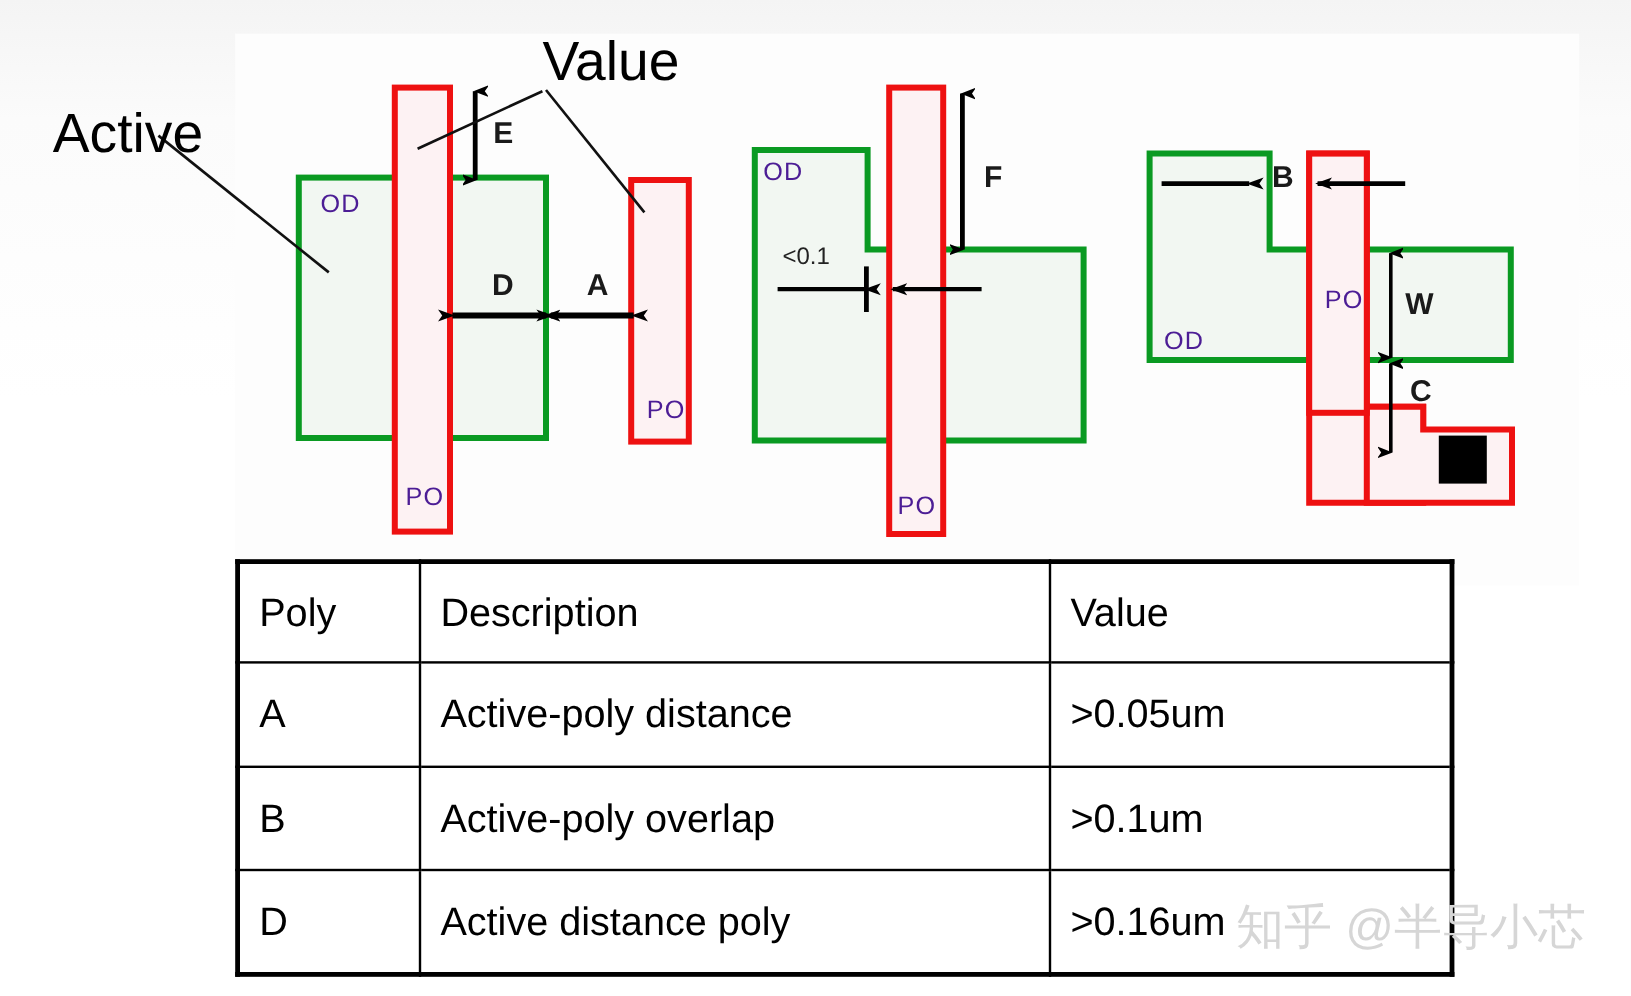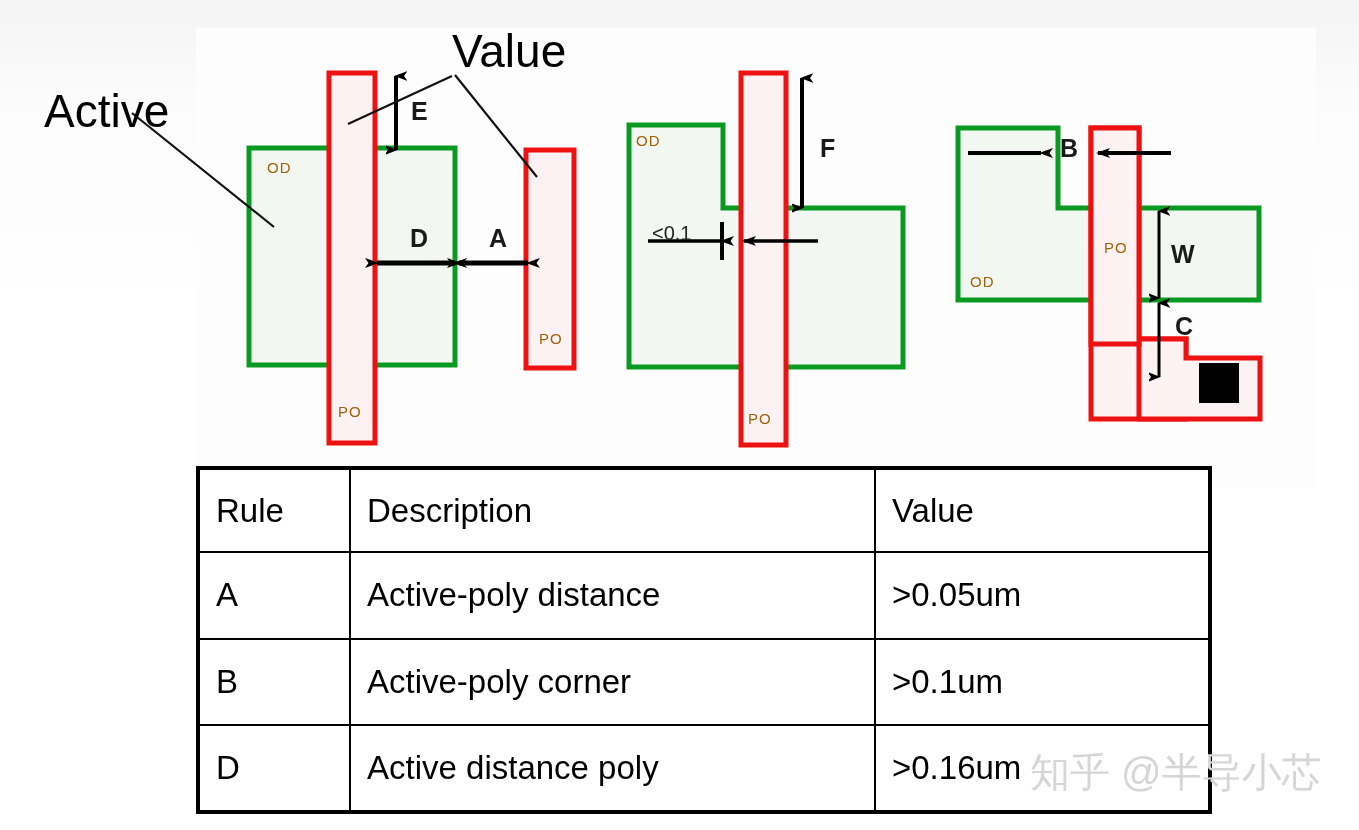--- a/index.html
+++ b/index.html
@@ -29,21 +29,21 @@
     font-size:46px;color:#000;line-height:1;white-space:nowrap;
   }
   .lbl-dim{
     position:absolute;
     font-family:"Liberation Sans", sans-serif;
     font-size:25px;font-weight:bold;color:#1a1a1a;line-height:1;white-space:nowrap;
   }
   .lbl-layer{
     position:absolute;
     font-family:"Liberation Sans", sans-serif;
-    font-size:15px;color:#a16207;line-height:1;white-space:nowrap;
+    font-size:21px;color:#4c1d95;line-height:1;white-space:nowrap;
     letter-spacing:1px;
   }
   .lbl-small{
     position:absolute;
     font-family:"Liberation Sans", sans-serif;
     font-size:20px;color:#222;line-height:1;white-space:nowrap;
   }
 
   
   .rule-table{
@@ -153,42 +153,42 @@
   <div class="lbl-layer" style="left:539px;top:331px;">PO</div>
   <div class="lbl-layer" style="left:636px;top:133px;">OD</div>
   <div class="lbl-layer" style="left:748px;top:411px;">PO</div>
   <div class="lbl-layer" style="left:970px;top:274px;">OD</div>
   <div class="lbl-layer" style="left:1104px;top:240px;">PO</div>
 
   <div class="lbl-dim" style="left:411px;top:99px;">E</div>
   <div class="lbl-dim" style="left:410px;top:226px;">D</div>
   <div class="lbl-dim" style="left:489px;top:226px;">A</div>
   <div class="lbl-dim" style="left:820px;top:136px;">F</div>
-  <div class="lbl-small" style="left:652px;top:204px;margin-top:19px;">&lt;0.1</div>
+  <div class="lbl-small" style="left:652px;top:204px;">&lt;0.1</div>
   <div class="lbl-dim" style="left:1060px;top:136px;">B</div>
   <div class="lbl-dim" style="left:1171px;top:242px;">W</div>
   <div class="lbl-dim" style="left:1175px;top:314px;">C</div>
 
   <table class="rule-table">
     <thead>
       <tr>
-        <th class="col-rule">Rule</th>
+        <th class="col-rule">Poly</th>
         <th class="col-desc">Description</th>
         <th class="col-val">Value</th>
       </tr>
     </thead>
     <tbody>
       <tr>
         <td>A</td>
         <td>Active-poly distance</td>
         <td>&gt;0.05um</td>
       </tr>
       <tr>
         <td>B</td>
-        <td>Active-poly corner</td>
+        <td>Active-poly overlap</td>
         <td>&gt;0.1um</td>
       </tr>
       <tr>
         <td>D</td>
         <td>Active distance poly</td>
         <td>&gt;0.16um</td>
       </tr>
     </tbody>
   </table>
 

